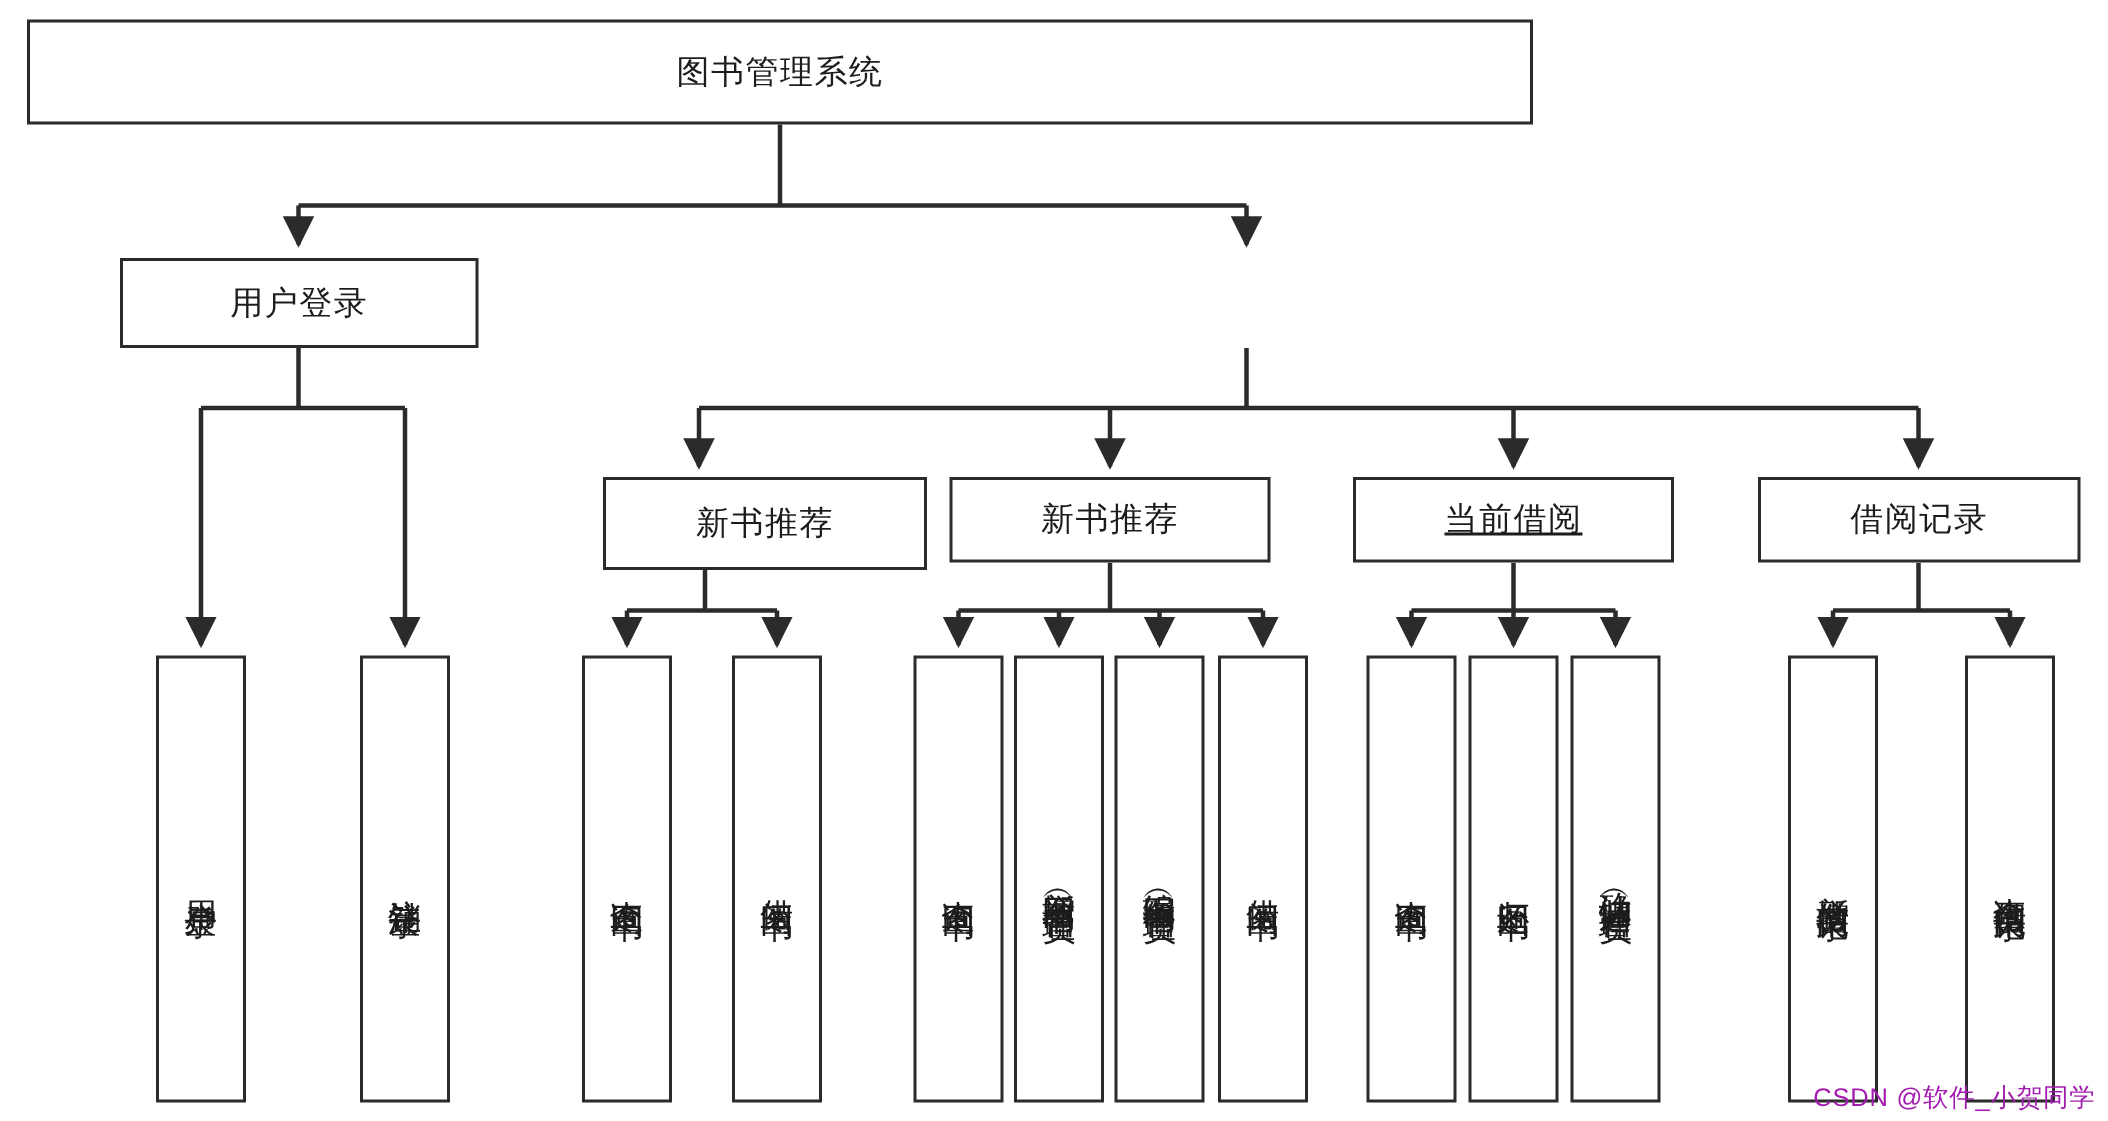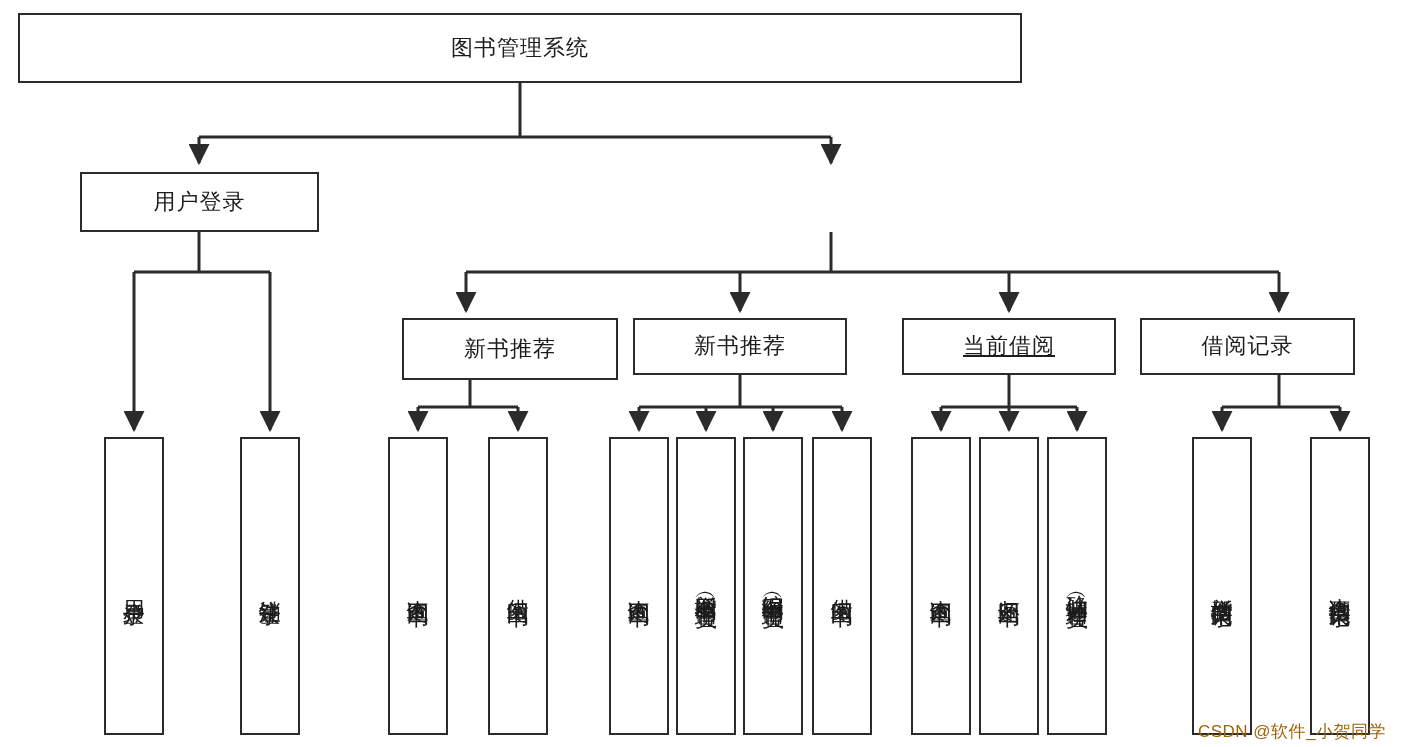--- a/index.html
+++ b/index.html
@@ -49,24 +49,24 @@
     padding: 6px 0;
   }
   .node.v .vtext {
     writing-mode: vertical-rl;
     text-orientation: upright;
     white-space: normal;
     text-align: center;
   }
   .watermark {
     position: absolute;
-    right: 19px;
+    right: 8px;
     bottom: 4px;
     font-size: 17px;
-    color: #a16207;
+    color: #a21caf;
     letter-spacing: 0.5px;
     white-space: nowrap;
   }
 </style>
 </head>
 <body>
 
 <div id="canvas">
 
   <svg id="wires" viewBox="0 0 1405 747" xmlns="http://www.w3.org/2000/svg">
@@ -129,21 +129,21 @@
 
   <div class="node h" style="left:362px; top:318px; width:216px; height:62px;margin-left:40px;">
     <span>新书推荐</span>
   </div>
   <div class="node h" style="left:633px; top:318px; width:214px; height:57px;">
     <span>新书推荐</span>
   </div>
   <div class="node h" style="left:902px; top:318px; width:214px; height:57px;text-decoration:underline;">
     <span>当前借阅</span>
   </div>
-  <div class="node h" style="left:1140px; top:318px; width:215px; height:57px;">
+  <div class="node h" style="left:1172px; top:318px; width:215px; height:57px;">
     <span>借阅记录</span>
   </div>
 
   <div class="node v" style="left:104px; top:437px; width:60px; height:298px;">
     <span class="vtext">用户登录</span>
   </div>
   <div class="node v" style="left:240px; top:437px; width:60px; height:298px;">
     <span class="vtext">注销登录</span>
   </div>
 

